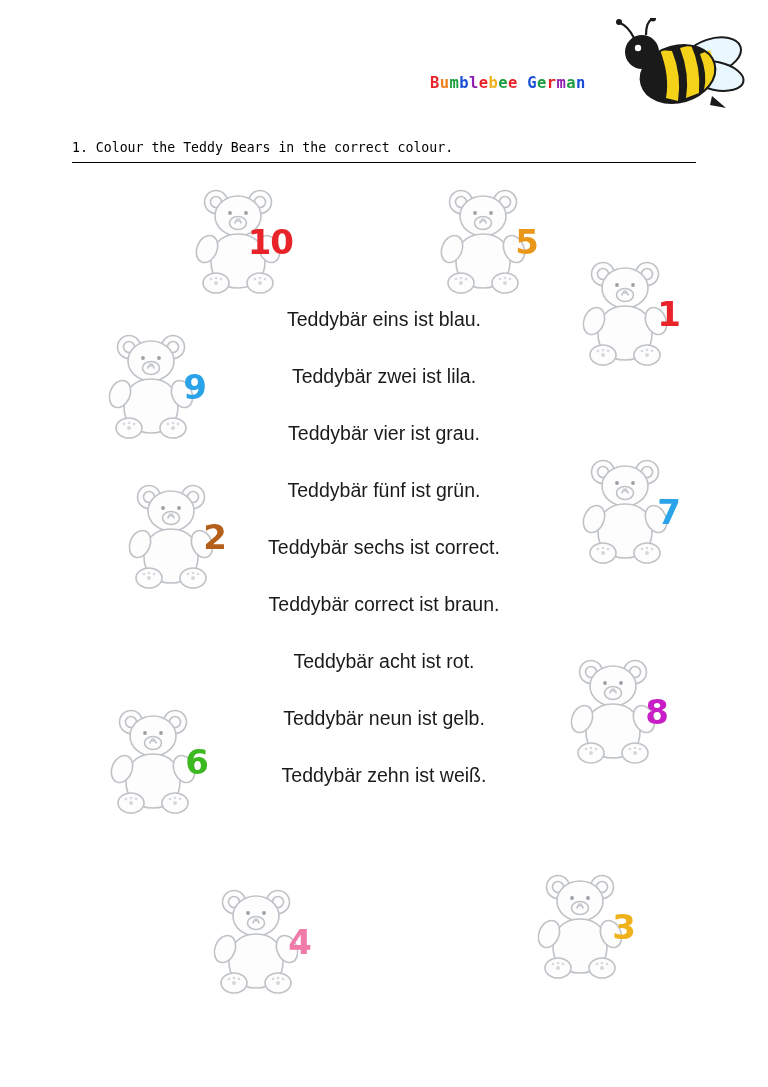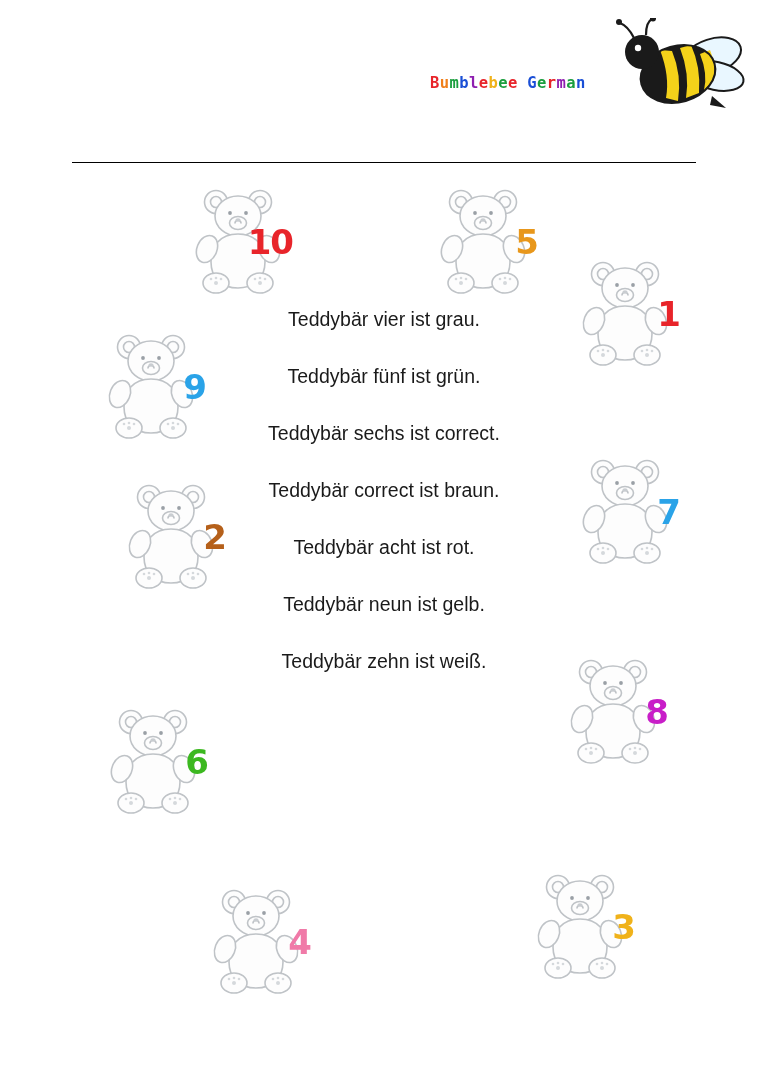--- a/index.html
+++ b/index.html
@@ -121,23 +121,26 @@
 
       <path d="M18 20 q-6 -12 -14 -15" stroke="#1a1a1a" stroke-width="2.2" fill="none"></path>
       <path d="M30 17 q0 -13 6 -16" stroke="#1a1a1a" stroke-width="2.2" fill="none"></path>
       <circle cx="3" cy="4" r="3" fill="#1a1a1a"></circle>
       <circle cx="37" cy="0.5" r="3" fill="#1a1a1a"></circle>
 
       <path d="M96 78 l14 12 l-16 -3 z" fill="#1a1a1a"></path>
     </svg>
   </div>
 
+  <div class="instruction">1. Colour the Teddy Bears in the correct colour.</div>
   <div class="rule"></div>
 
   <div class="sentences" id="sentences">
+      <div class="sentence">Teddybär eins ist blau.</div>
+      <div class="sentence">Teddybär zwei ist lila.</div>
       <div class="sentence">Teddybär vier ist grau.</div>
       <div class="sentence">Teddybär fünf ist grün.</div>
       <div class="sentence">Teddybär sechs ist correct.</div>
       <div class="sentence">Teddybär correct ist braun.</div>
       <div class="sentence">Teddybär acht ist rot.</div>
       <div class="sentence">Teddybär neun ist gelb.</div>
       <div class="sentence">Teddybär zehn ist weiß.</div>
     </div>
 
   <div id="bears">

